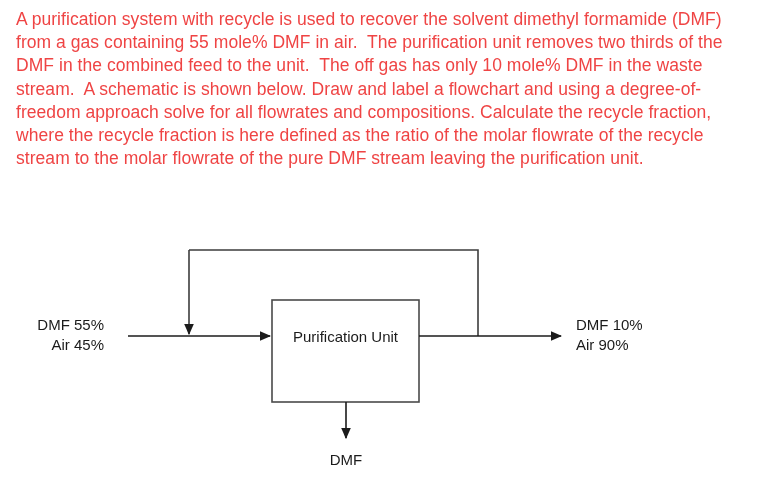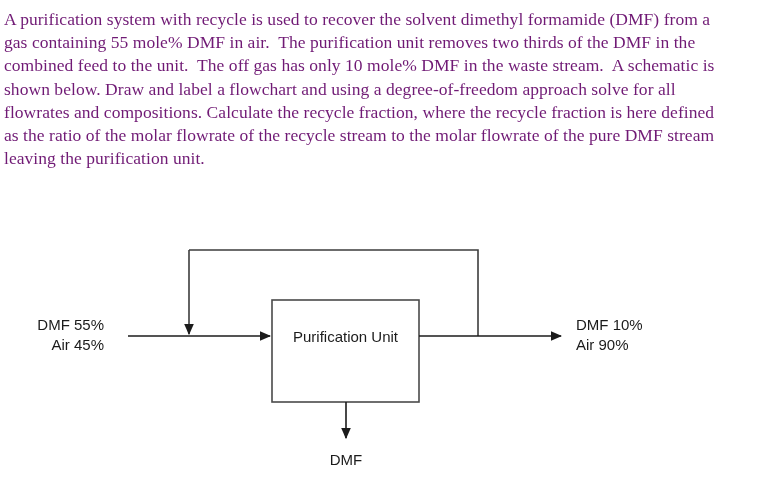--- a/index.html
+++ b/index.html
@@ -9,27 +9,27 @@
   }
   #page {
     position: relative;
     width: 765px;
     height: 494px;
     background: #ffffff;
     overflow: hidden;
   }
   #problem-text {
     position: absolute;
-    left: 4px;
+    left: 16px;
     top: 8px;
     width: 712px;
-    font-family: Liberation Serif, serif;
+    font-family: Liberation Sans, sans-serif;
     font-size: 17.5px;
     line-height: 23.2px;
-    color: #701a75;
+    color: #ef4444;
     text-align: left;
     white-space: pre-wrap;
     letter-spacing: 0.05px;
   }
   #diagram {
     position: absolute;
     left: 0;
     top: 230px;
     width: 754px;
     height: 264px;

